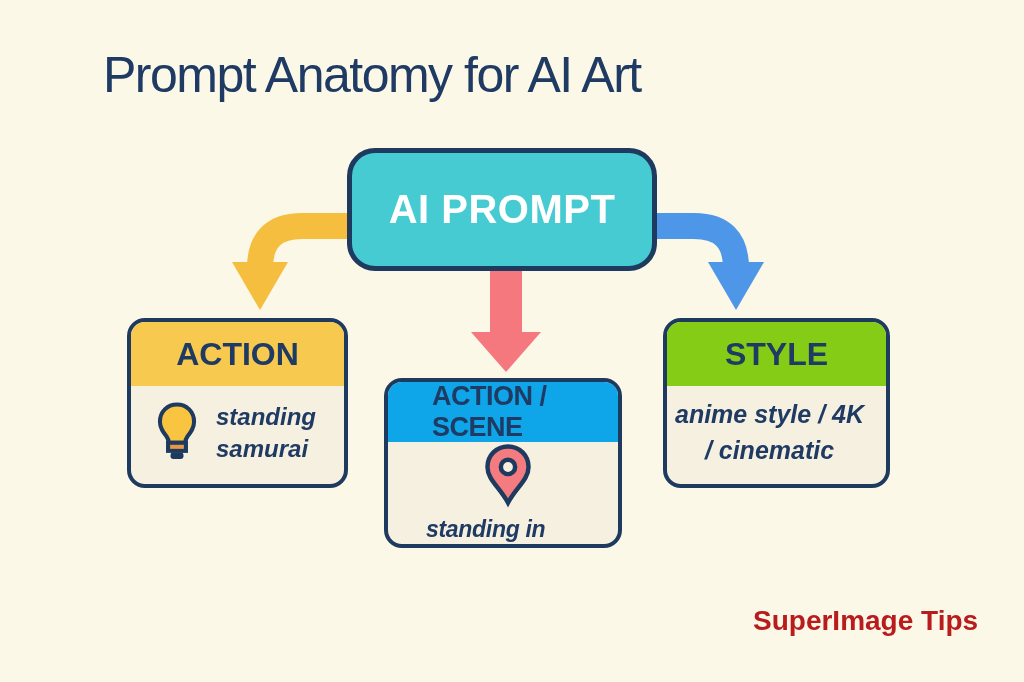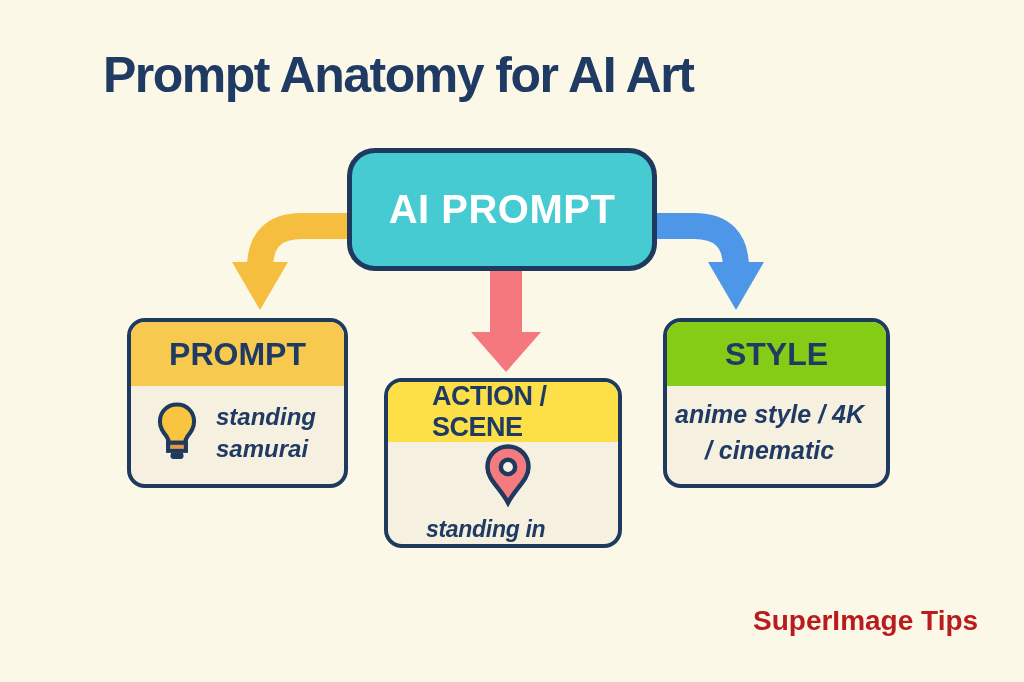--- a/index.html
+++ b/index.html
@@ -5,21 +5,21 @@
   html,body{margin:0;padding:0;}
   .canvas{
     position:relative;
     width:1024px;height:682px;
     background:#FBF8E8;
     font-family:"Liberation Sans", sans-serif;
     overflow:hidden;
   }
   .title{
     position:absolute;left:103px;top:48px;
-    font-size:50px;font-weight:700;letter-spacing:-1.5px;
+    font-size:50px;font-weight:400;letter-spacing:-1.5px;
     color:#1F3A63;line-height:1.1;white-space:nowrap;
   }
   .arrows{position:absolute;left:0;top:0;pointer-events:none;}
   .root-box{
     position:absolute;left:347px;top:148px;width:310px;height:123px;
     box-sizing:border-box;border:5px solid #1E3A5F;border-radius:28px;
     display:flex;align-items:center;justify-content:center;
   }
   .root-label{
     color:#FFFFFF;font-size:40px;font-weight:700;letter-spacing:0.5px;white-space:nowrap;
@@ -78,36 +78,36 @@
       <polygon points="708,262 764,262 736,310" style="fill: rgb(78, 150, 232);"></polygon>
     </g>
   </svg>
 
   <div class="root-box" style="background-color: rgb(69, 203, 209);">
     <span class="root-label">AI PROMPT</span>
   </div>
 
   <div class="panel panel-subject">
     <div class="panel-header" style="background-color: rgb(247, 201, 79);">
-      <span>PROMPT</span>
+      <span>ACTION</span>
     </div>
     <div class="panel-body">
       <span class="icon-wrap">
         <svg width="52" height="68" viewBox="0 0 64 80">
           <path d="M32 5 C20 5 11 14 11 26 C11 34 15 39 19 44 C21 47 22 49 22 52 L42 52 C42 49 43 47 45 44 C49 39 53 34 53 26 C53 14 44 5 32 5 Z" stroke="#1E3A5F" stroke-width="5" style="fill: rgb(249, 196, 64);"></path>
           <rect x="21" y="52" width="22" height="10" stroke="#1E3A5F" stroke-width="5" style="fill: rgb(232, 150, 74);"></rect>
           <rect x="24" y="64" width="16" height="8" rx="3" fill="#1E3A5F"></rect>
         </svg>
       </span>
       <span class="example-text">standing samurai</span>
     </div>
   </div>
 
   <div class="panel panel-action">
-    <div class="panel-header" style="background-color: #fde047; padding-left: 44px;">
+    <div class="panel-header" style="background-color: #0ea5e9; padding-left: 44px;">
       <span>ACTION / SCENE</span>
     </div>
     <div class="panel-body">
       <span class="icon-wrap">
         <svg width="50" height="66" viewBox="0 0 56 72">
           <path d="M28 4 C15 4 5 14 5 27 C5 41 19 50 28 67 C37 50 51 41 51 27 C51 14 41 4 28 4 Z" stroke="#1E3A5F" stroke-width="5" style="fill: rgb(244, 124, 128);"></path>
           <circle cx="28" cy="27" r="8" fill="#F6F0E1" stroke="#1E3A5F" stroke-width="5"></circle>
         </svg>
       </span>
       <span class="example-text">standing in neon-lit alley</span>

